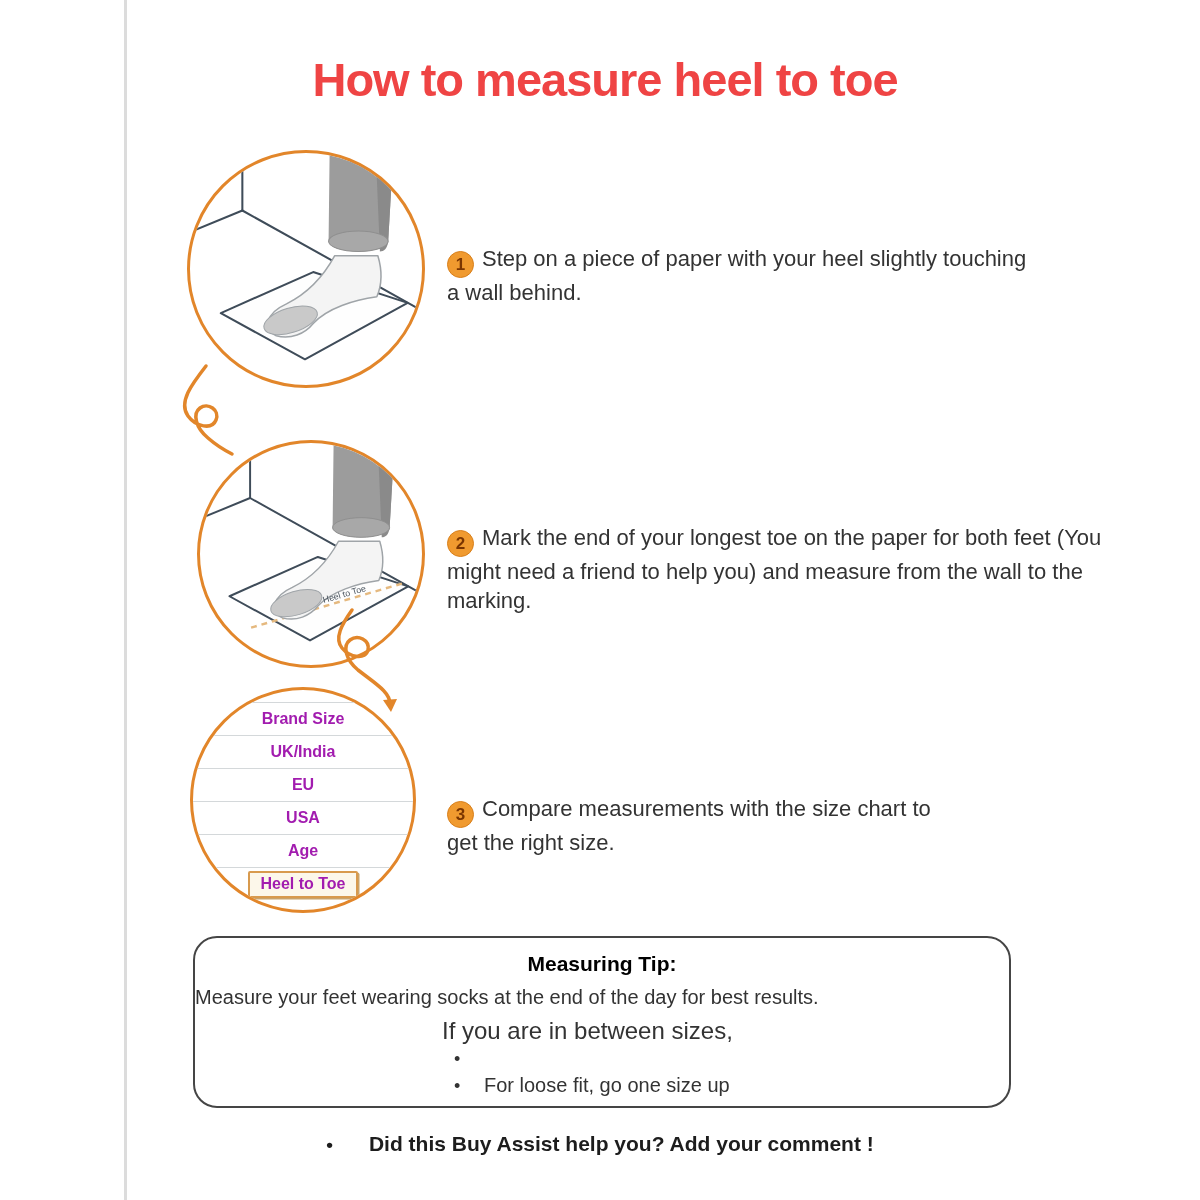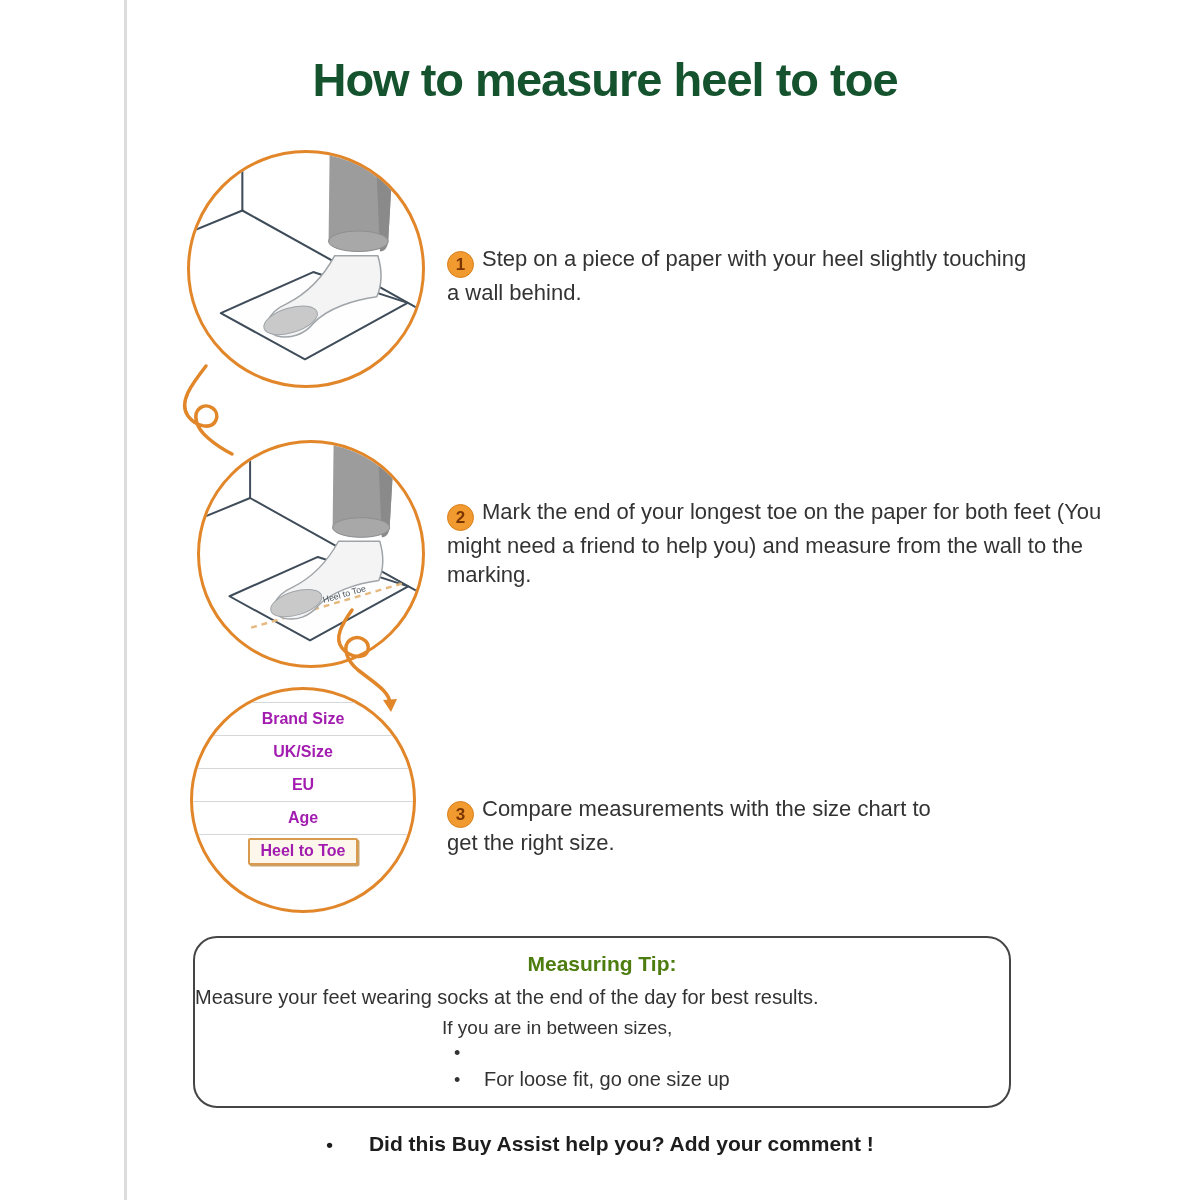--- a/index.html
+++ b/index.html
@@ -5,21 +5,21 @@
   html,body{margin:0;padding:0;}
   body{
     width:1200px;height:1200px;position:relative;background:#ffffff;
     font-family:"Liberation Sans",sans-serif;color:#2e2e2e;overflow:hidden;
   }
   .left-rule{
     position:absolute;left:124px;top:0;width:3px;height:1200px;background:#dcdcdc;
   }
   .page-title{
     position:absolute;left:130px;top:52px;width:950px;text-align:center;
-    font-size:47px;font-weight:700;color:#14532d;letter-spacing:-1px;margin:0;
+    font-size:47px;font-weight:700;color:#ef4444;letter-spacing:-1px;margin:0;
   }
   
   .illus-circle{
     position:absolute;border:3px solid #E2862A;border-radius:50%;
     background:#fff;box-sizing:border-box;overflow:hidden;
   }
   .c1{left:187px;top:150px;width:238px;height:238px;}
   .c2{left:197px;top:440px;width:228px;height:228px;}
   .c3{left:190px;top:687px;width:226px;height:226px;}
   .illus-circle svg{display:block;width:100%;height:100%;}
@@ -33,39 +33,39 @@
   .heel-box{
     display:inline-block;border:2px solid #D89A4E;background:#FCF7EA;
     padding:0 10px;line-height:21px;height:23px;border-radius:2px;
     box-shadow:1.5px 1.5px 0 #b1order 0;box-shadow:1.5px 1.5px 0 #C9A36B;
   }
   
   .step{
     position:absolute;font-size:22px;line-height:29px;color:#333;
   }
   .step1{left:447px;top:222px;width:585px;}
-  .step2{left:447px;top:475px;width:710px;}
+  .step2{left:447px;top:501px;width:710px;}
   .step3{left:447px;top:772px;width:505px;}
   .badge{
     display:inline-flex;width:27px;height:27px;border-radius:50%;
     background:#F09A2F;border:1px solid #D87F1A;box-sizing:border-box;
     align-items:center;justify-content:center;
     font-size:17px;font-weight:700;color:#7A3500;
     margin-right:8px;vertical-align:-4px;
   }
   
   .tip-box{
     position:absolute;left:193px;top:936px;width:818px;height:172px;
     border:2px solid #454545;border-radius:24px;box-sizing:border-box;
   }
   .tip-title{
-    margin:14px 0 0 0;text-align:center;font-size:21px;font-weight:700;color:#4d7c0f;
+    margin:14px 0 0 0;text-align:center;font-size:21px;font-weight:700;color:#000000;
   }
   .tip-line1{margin:10px 0 0 0;text-align:left;font-size:20px;color:#333;}
-  .tip-between{margin:8px 0 0 247px;font-size:19px;color:#333;}
+  .tip-between{margin:8px 0 0 247px;font-size:24px;color:#333;}
   .tip-bullets{list-style:none;margin:2px 0 0 247px;padding:0;font-size:20px;color:#333;}
   .tip-bullets li{display:flex;align-items:baseline;margin-top:4px;}
   .tip-bullets .dot{width:14px;margin:0 16px 0 12px;font-size:18px;}
   
   .footer-line{
     position:absolute;left:0;top:1132px;width:1200px;display:flex;
     justify-content:center;align-items:baseline;font-size:21px;font-weight:700;color:#1d1d1d;
   }
   .footer-line .dot{margin-right:36px;font-size:19px;}
   .scene-label{font-family:"Liberation Sans",sans-serif;}
@@ -119,24 +119,27 @@
   <path d="M32,14 C22,28 14,42 22,52 C30,62 46,64 48,54 C50,44 38,38 30,44 C22,50 26,64 38,74 C56,88 70,96 70,108" fill="none" stroke="#E2862A" stroke-width="3.5" stroke-linecap="round"></path>
   <polygon points="63,104 77,103 71,116" fill="#E2862A"></polygon>
 </svg>
 
 <div class="illus-circle c3">
   <div class="size-rows">
     <div class="size-row">
         <span>Brand Size</span>
       </div>
     <div class="size-row">
-        <span>UK/Size</span>
+        <span>UK/India</span>
       </div>
     <div class="size-row">
         <span>EU</span>
+      </div>
+    <div class="size-row">
+        <span>USA</span>
       </div>
     <div class="size-row">
         <span>Age</span>
       </div>
     <div class="size-row">
       <span class="heel-box">Heel to Toe</span>
     </div>
   </div>
 </div>
 

